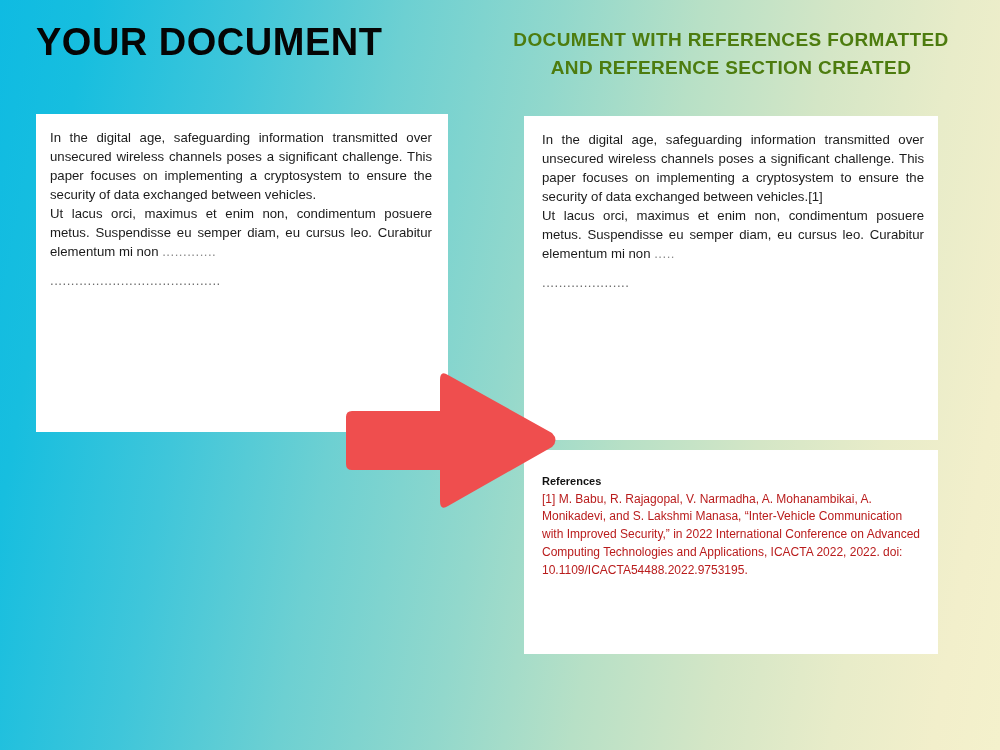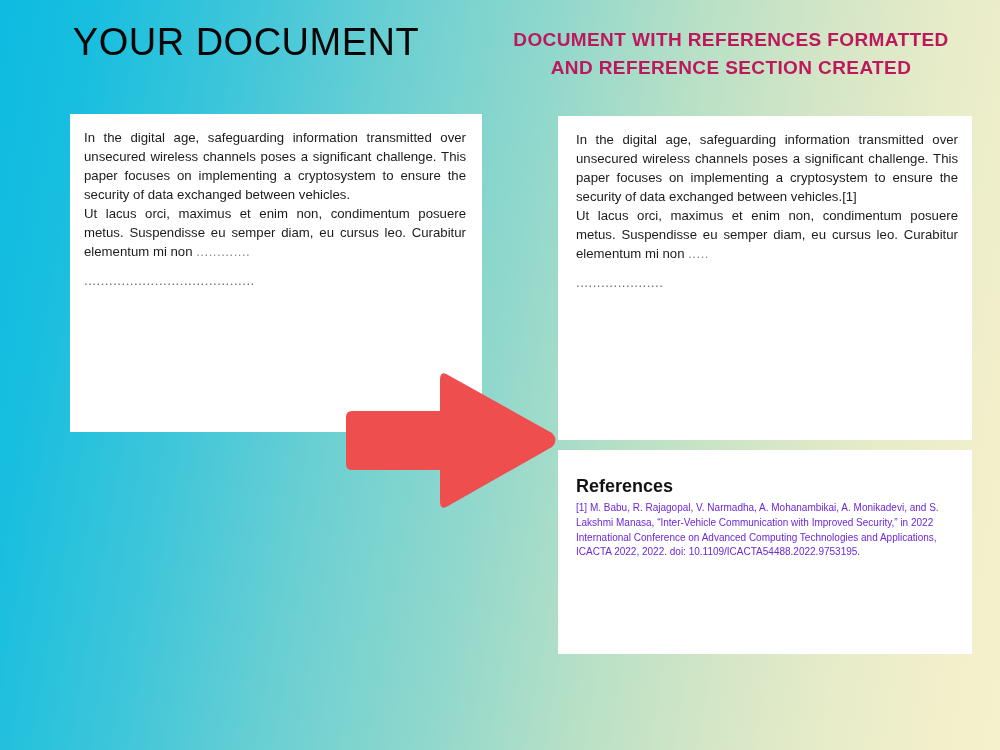--- a/index.html
+++ b/index.html
@@ -25,46 +25,44 @@
         #f4f1cc 100%);
     position: relative;
   }
 
   
   .heading-left {
     position: absolute;
     left: 36px;
     top: 22px;
     width: 420px;
-    text-align: center;
     font-size: 38px;
-    font-weight: normal;
+    font-weight: bold;
     letter-spacing: 0.5px;
     color: #050505;
     line-height: 1.1;
   }
 
   .heading-right {
     position: absolute;
     left: 506px;
     top: 26px;
     width: 450px;
     text-align: center;
     font-size: 19px;
     font-weight: bold;
     letter-spacing: 0.4px;
-    color: #be185d;
+    color: #4d7c0f;
     line-height: 1.45;
   }
 
   
   .card {
     position: absolute;
     background: #ffffff;
-    margin-left: 34px;
   }
 
   #card-left {
     left: 36px;
     top: 114px;
     width: 412px;
     height: 318px;
     padding: 14px 16px 0 14px;
   }
 
@@ -107,30 +105,30 @@
 
   .inline-dots { color: #8a8a8a; letter-spacing: 0.5px; }
 
   .citation { white-space: pre; }
 
   
   #right-para { text-align: justify; }
 
   
   .ref-title {
-    font-size: 18px;
+    font-size: 11px;
     font-weight: bold;
     color: #121212;
     line-height: 1.5;
     margin-bottom: 1px;
   }
   .ref-body {
-    font-size: 10px;
+    font-size: 12px;
     line-height: 1.48;
-    color: #6d28d9;
+    color: #b91c1c;
     text-align: left;
   }
 
   
   #arrow {
     position: absolute;
     left: 340px;
     top: 368px;
     width: 218px;
     height: 145px;

